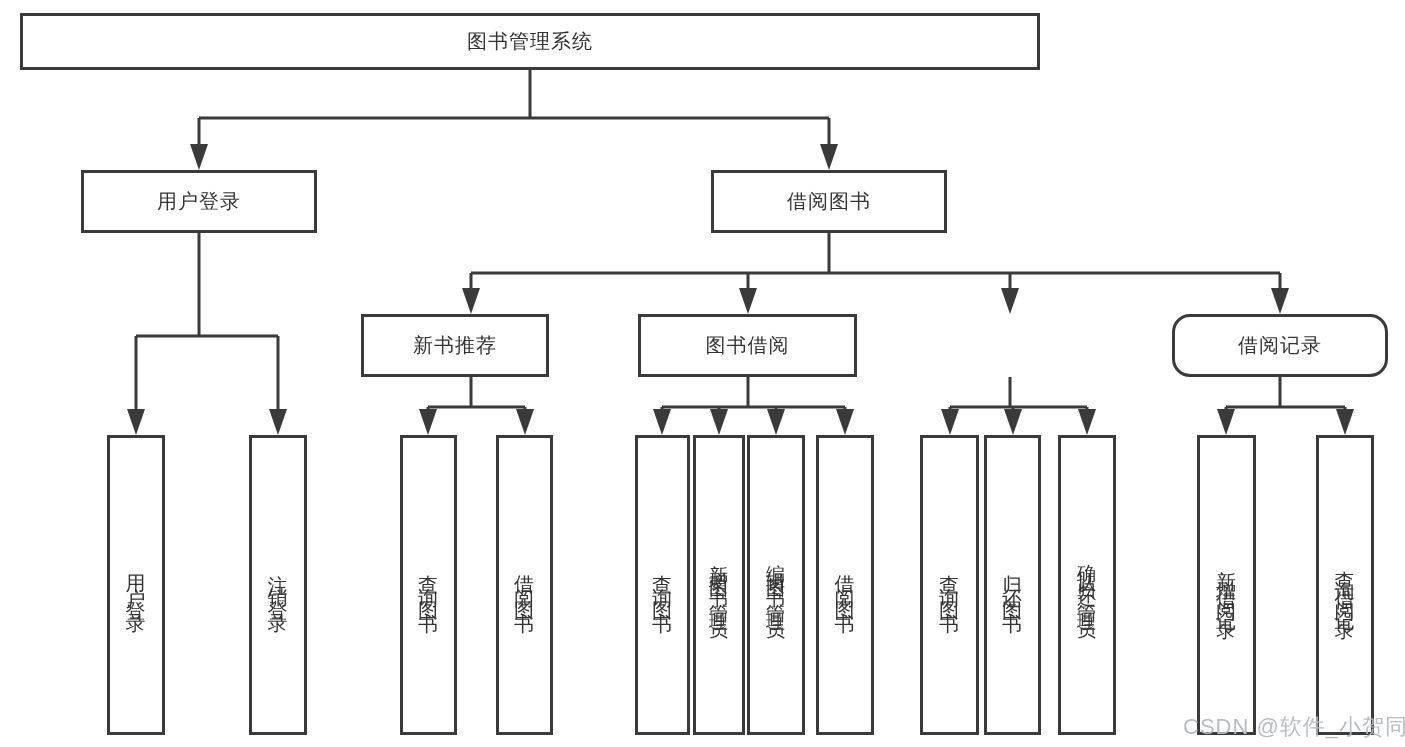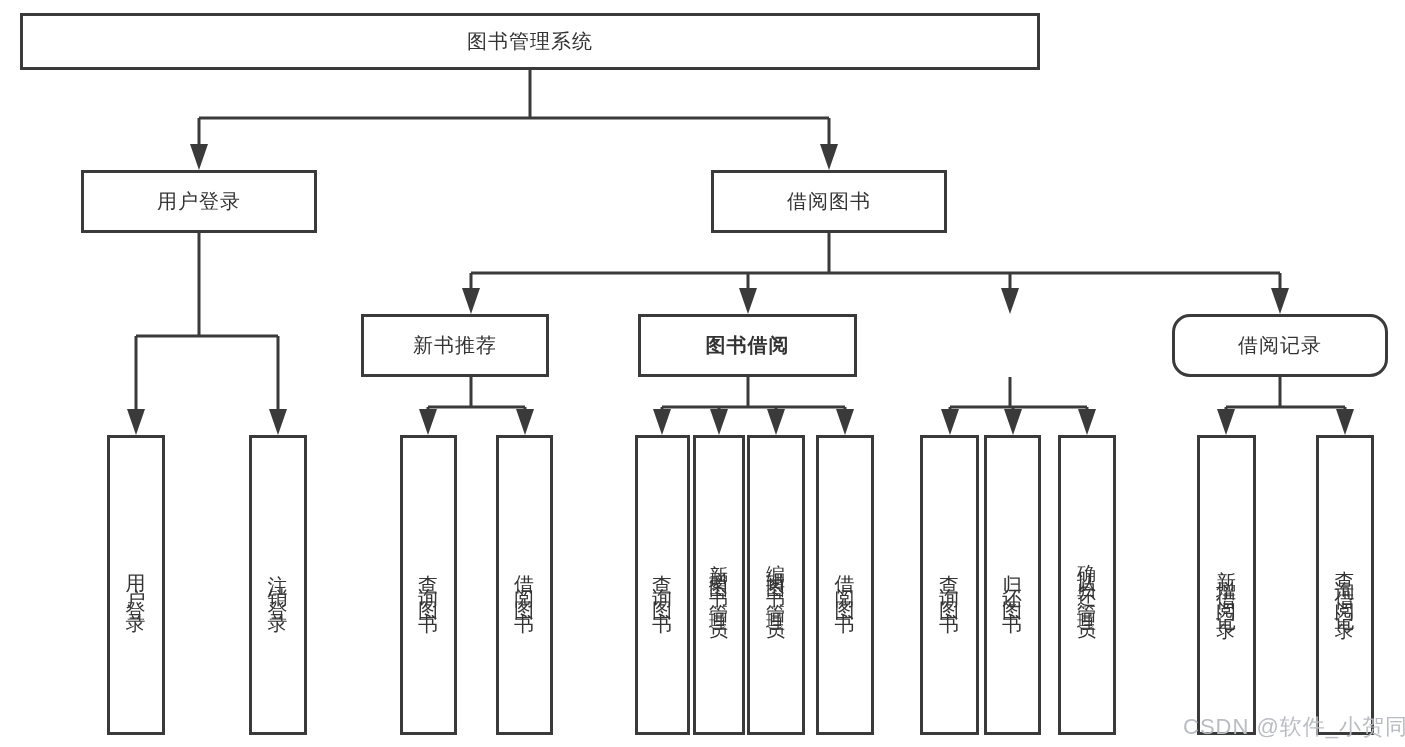--- a/index.html
+++ b/index.html
@@ -106,21 +106,21 @@
       <polygon points="1336,409 1354,409 1345,435"></polygon>
     </g>
   </svg>
 
   <div class="box" style="left:20px; top:13px; width:1020px; height:57px;">图书管理系统</div>
 
   <div class="box" style="left:81px; top:170px; width:236px; height:63px;">用户登录</div>
   <div class="box" style="left:711px; top:170px; width:236px; height:63px;">借阅图书</div>
 
   <div class="box" style="left:361px; top:314px; width:188px; height:63px;">新书推荐</div>
-  <div class="box" style="left:638px; top:314px; width:219px; height:63px;font-weight:bold;">图书借阅</div>
+  <div class="box" style="left:638px; top:314px; width:219px; height:63px;">图书借阅</div>
   <div class="box" style="left:1172px; top:314px; width:216px; height:63px;border-radius:18px;">借阅记录</div>
 
   <div class="box vbox" style="left:107px; top:435px; width:58px; height:300px;">
     <span>用户登录</span>
     </div>
   <div class="box vbox" style="left:249px; top:435px; width:58px; height:300px;">
     <span>注销登录</span>
     </div>
 
   <div class="box vbox" style="left:400px; top:435px; width:57px; height:300px;">

